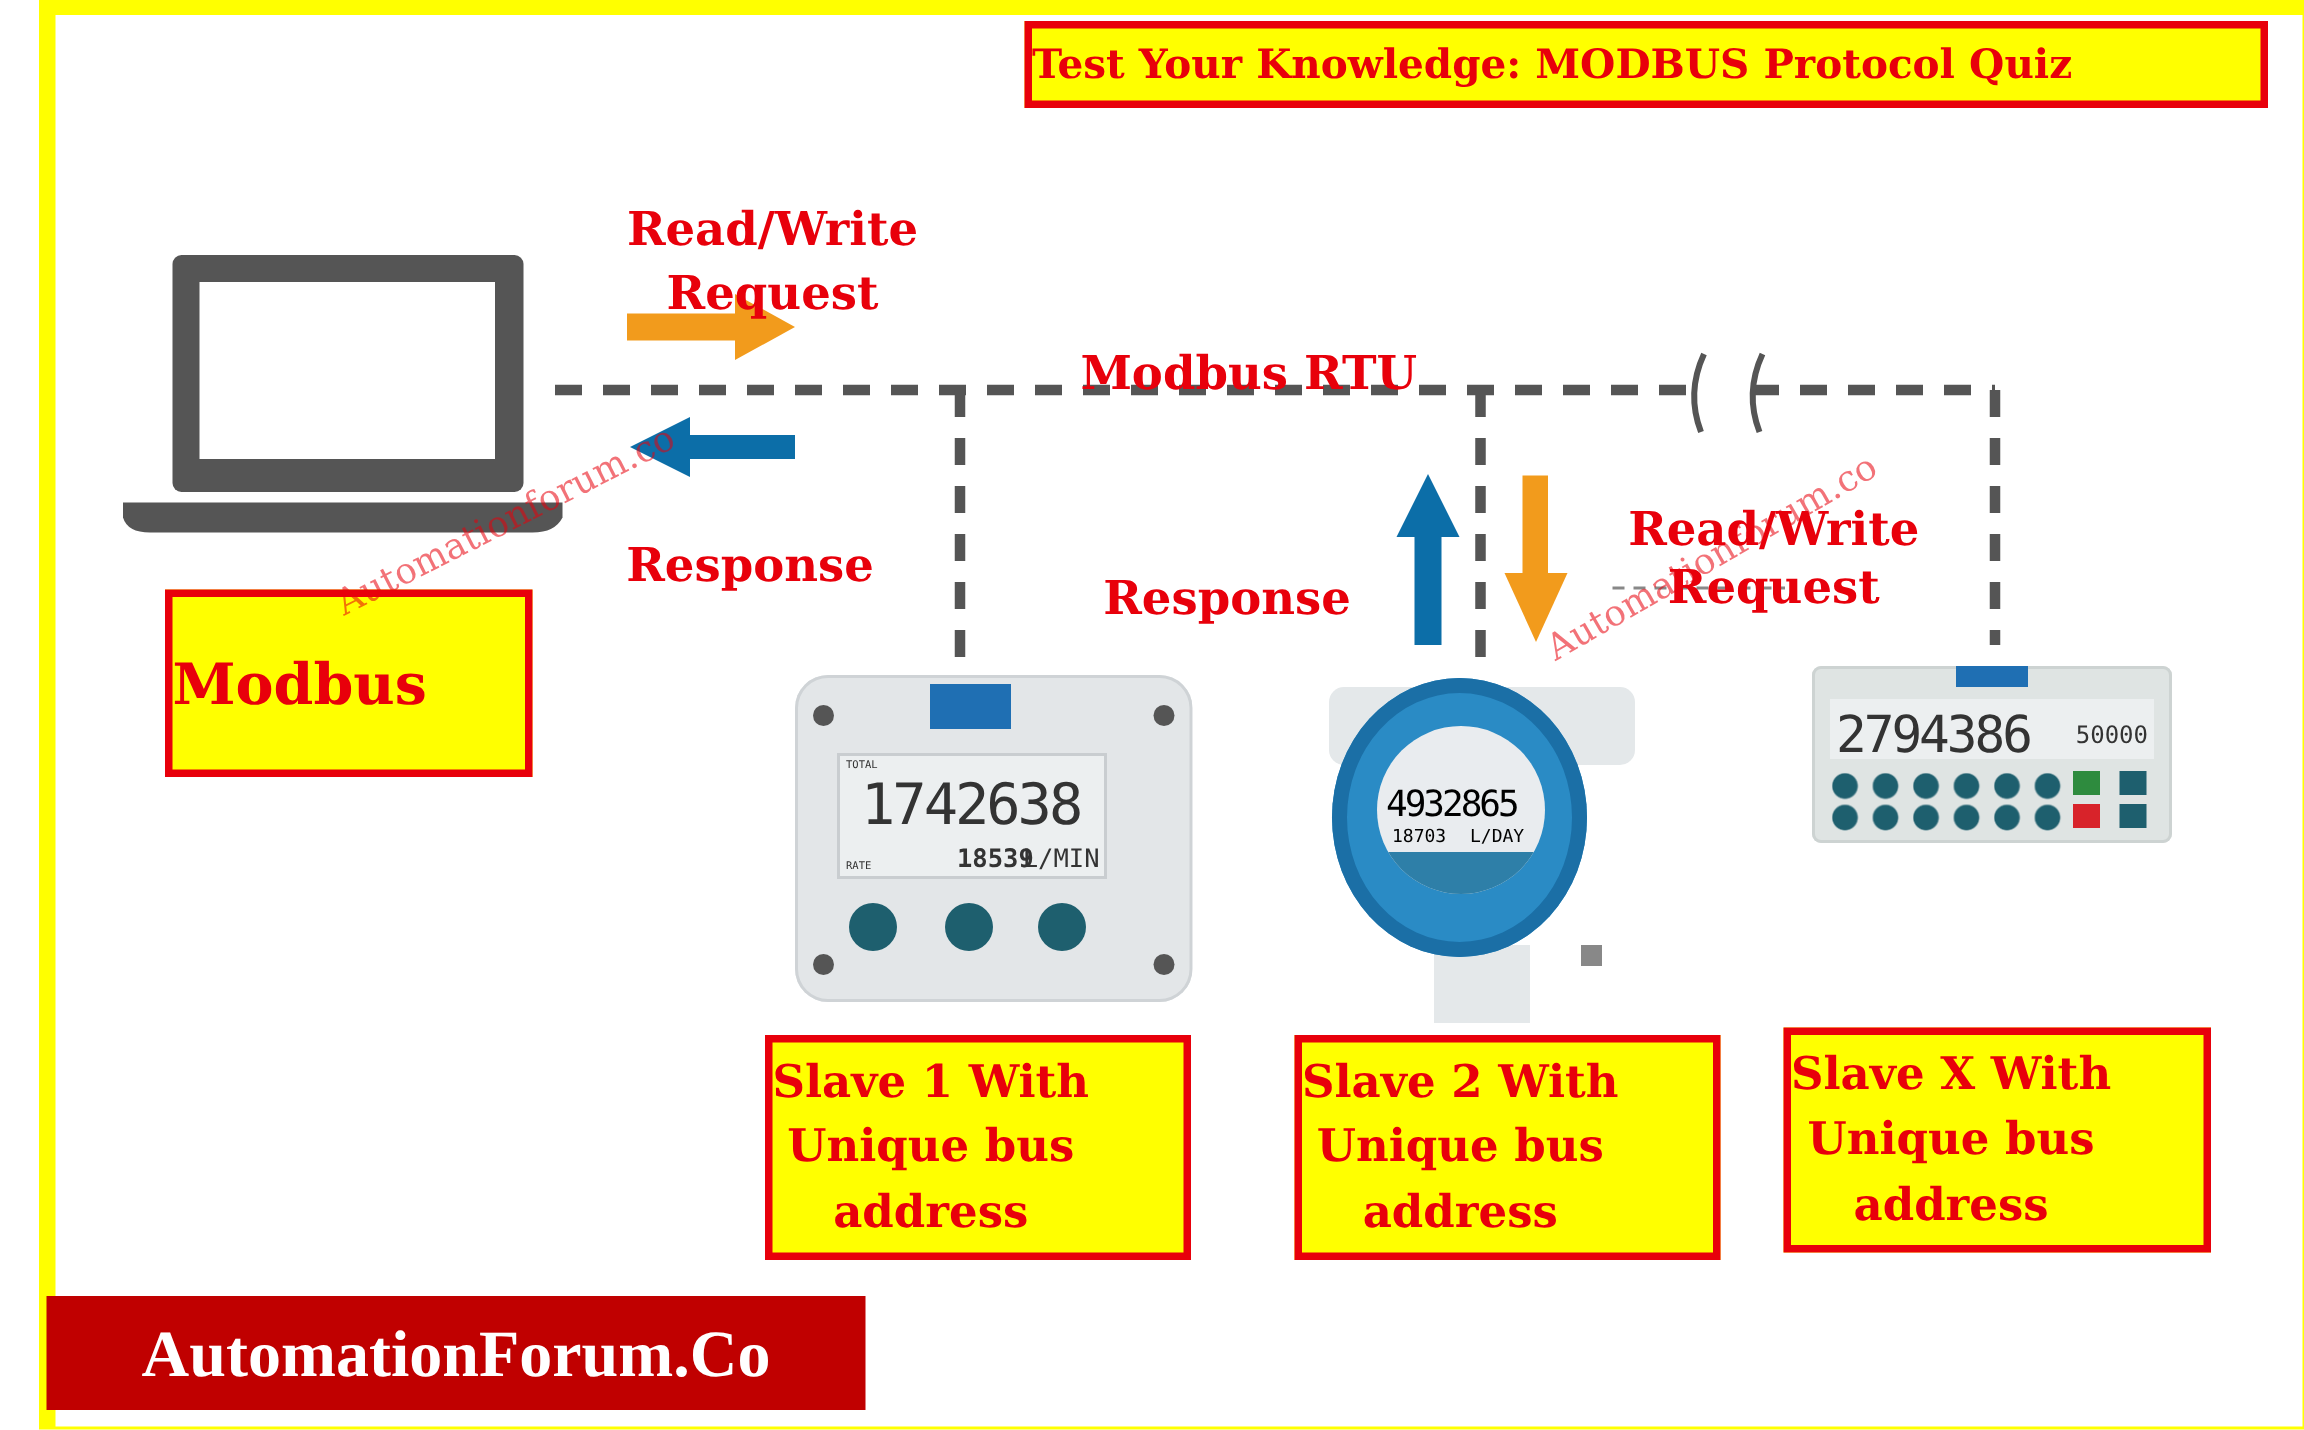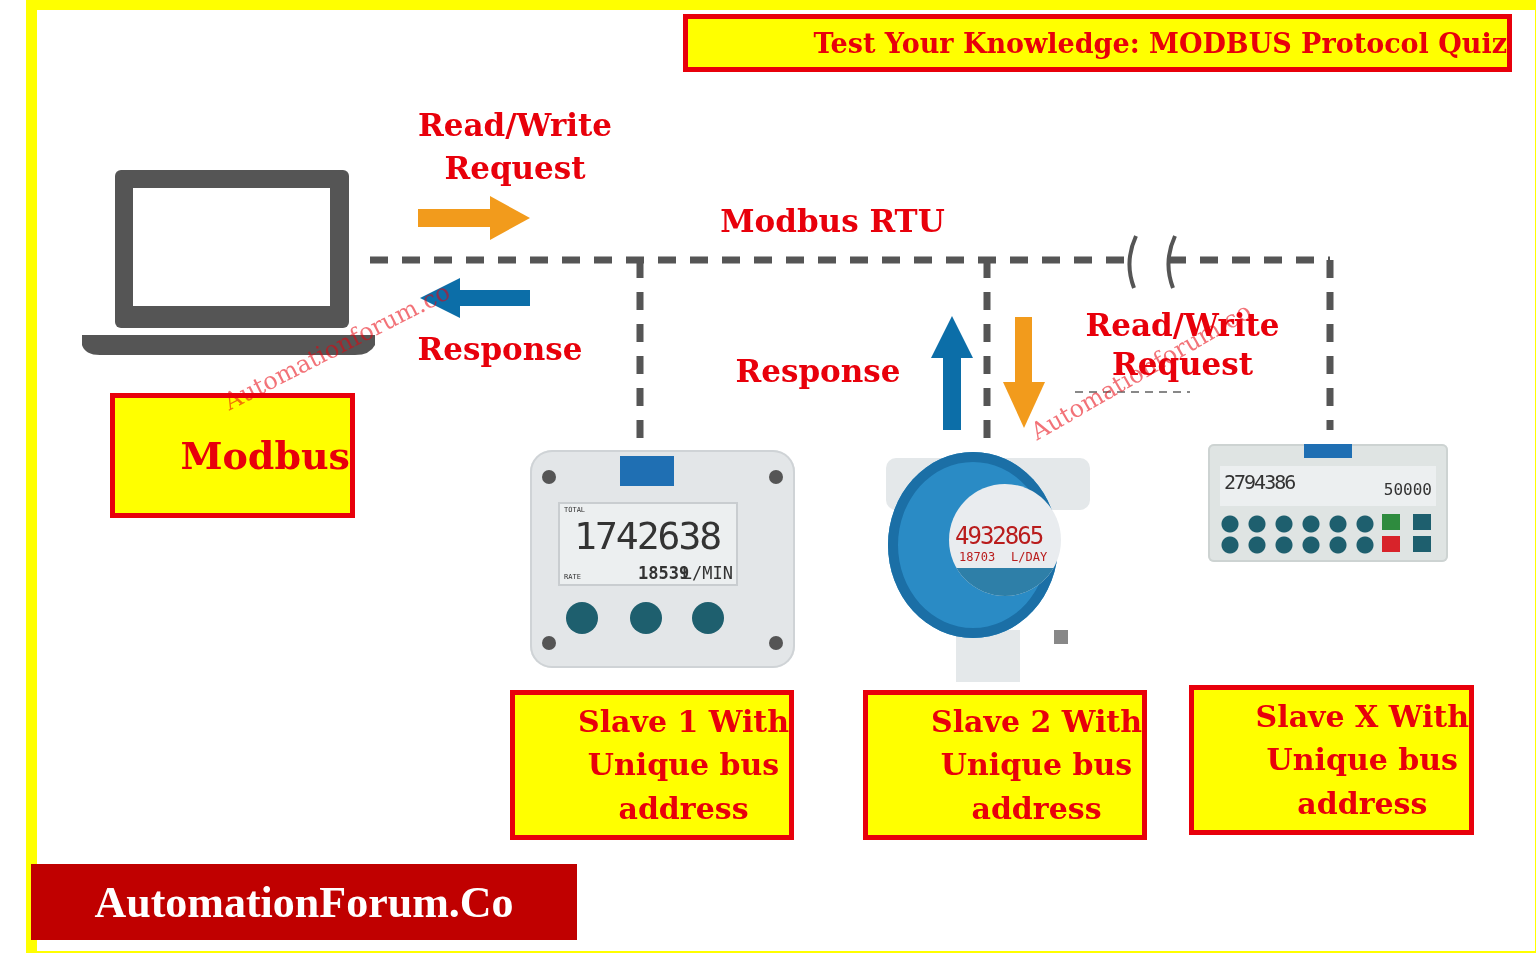--- a/index.html
+++ b/index.html
@@ -1,24 +1,24 @@
 <!DOCTYPE html>
 <html><head>
 <meta charset="utf-8">
 <style>
   html, body { margin: 0; padding: 0; background: #ffffff; }
   body { width: 1536px; height: 953px; position: relative; overflow: hidden; font-family: "DejaVu Serif", serif; }
   .frame { position: absolute; left: 26px; top: 0; width: 1498px; height: 941px; border: 11px solid #ffff00; border-top-width: 10px; box-sizing: content-box; background: #fff; }
   .redtxt { color: #e8000b; font-weight: bold; font-family: "DejaVu Serif", serif; }
-  .ybox { position: absolute; background: #ffff00; border: 5px solid #e8000b; box-sizing: border-box; display: flex; align-items: center; justify-content: flex-end; text-align: center; color: #e8000b; font-weight: bold; }
+  .ybox { position: absolute; background: #ffff00; border: 5px solid #e8000b; box-sizing: border-box; display: flex; align-items: center; justify-content: flex-start; text-align: center; color: #e8000b; font-weight: bold; }
   .title-box { left: 683px; top: 14px; width: 829px; height: 58px; font-size: 27px; }
   .master-box { left: 110px; top: 393px; width: 245px; height: 125px; font-size: 38px; line-height: 1.3; }
   .slave-box { font-size: 30px; line-height: 1.45; }
   .brand { position: absolute; left: 31px; top: 864px; width: 546px; height: 76px; background: #c00000; color: #fff; font-family: "Liberation Serif", serif; font-weight: bold; font-size: 44px; display: flex; align-items: center; justify-content: center; }
-  .lbl { position: absolute; text-align: center; font-size: 31px; line-height: 1.38; }
+  .lbl { position: absolute; text-align: center; font-size: 31px; line-height: 1.38; margin-top: 28px; }
   .watermark { position: absolute; color: #e8000b; opacity: 0.55; font-family: "DejaVu Serif", serif; font-size: 24px; white-space: nowrap; transform-origin: left bottom; }
   svg { position: absolute; left: 0; top: 0; }
   .device { position: absolute; }
 </style>
 </head>
 <body>
 
 <div class="frame"></div>
 
 <svg width="1536" height="953">
@@ -112,34 +112,34 @@
   </div>
   <div style="position:absolute; left:36px; top:152px; width:32px; height:32px; border-radius:50%; background:#1e5f6e;"></div>
   <div style="position:absolute; left:100px; top:152px; width:32px; height:32px; border-radius:50%; background:#1e5f6e;"></div>
   <div style="position:absolute; left:162px; top:152px; width:32px; height:32px; border-radius:50%; background:#1e5f6e;"></div>
 </div>
 
 <div class="device" style="left:886px; top:440px; width:204px; height:242px;">
   <div style="position:absolute; left:0; top:18px; width:204px; height:52px; background:#e4e8ea; border-radius:10px;"></div>
   <div style="position:absolute; left:70px; top:190px; width:64px; height:52px; background:#e4e8ea;"></div>
   <div style="position:absolute; left:2px; top:12px; width:170px; height:186px; border-radius:50%; background:#2a8bc5; box-shadow: inset 0 0 0 10px #1b6fa6;"></div>
-  <div style="position:absolute; left:32px; top:44px; width:112px; height:112px; border-radius:50%; background:#e9ecef; overflow:hidden; font-family:'DejaVu Sans Mono', monospace; color:#b91c1c;margin-left:31px;">
+  <div style="position:absolute; left:32px; top:44px; width:112px; height:112px; border-radius:50%; background:#e9ecef; overflow:hidden; font-family:'DejaVu Sans Mono', monospace; color:#000000;">
     <div style="position:absolute; left:6px; top:38px; font-size:24px; letter-spacing:-2px;">4932865</div>
     <div style="position:absolute; left:10px; top:66px; font-size:12px;">18703</div>
     <div style="position:absolute; left:62px; top:66px; font-size:12px;">L/DAY</div>
     <div style="position:absolute; left:0; top:84px; width:112px; height:28px; background:#2e7fa8;"></div>
   </div>
   <div style="position:absolute; left:168px; top:190px; width:14px; height:14px; background:#888;"></div>
 </div>
 
 <div class="device" style="left:1208px; top:444px; width:240px; height:118px;">
   <div style="position:absolute; inset:0; background:#dfe4e3; border-radius:6px; box-shadow: inset 0 0 0 2px #cdd3d2;"></div>
   <div style="position:absolute; left:96px; top:0; width:48px; height:14px; background:#1f6fb3;"></div>
   <div style="position:absolute; left:12px; top:22px; width:216px; height:40px; background:#eceff0; font-family:'DejaVu Sans Mono', monospace; color:#333;">
-    <div style="position:absolute; left:4px; top:4px; font-size:20px; letter-spacing:-2px;">2794386</div>
+    <div style="position:absolute; left:4px; top:4px; font-size:34px; letter-spacing:-2px;">2794386</div>
     <div style="position:absolute; right:4px; top:14px; font-size:16px;">50000</div>
   </div>
   <div style="position:absolute; left:12px; top:70px; width:160px; height:40px;
        background:
         radial-gradient(circle at 10px 10px, #1e5f6e 8px, transparent 9px) 0 0 / 27px 21px repeat;"></div>
   <div style="position:absolute; left:174px; top:70px; width:18px; height:16px; background:#2e8b3e;"></div>
   <div style="position:absolute; left:174px; top:92px; width:18px; height:16px; background:#d8232a;"></div>
   <div style="position:absolute; left:205px; top:70px; width:18px; height:16px; background:#1e5f6e;"></div>
   <div style="position:absolute; left:205px; top:92px; width:18px; height:16px; background:#1e5f6e;"></div>
 </div>

